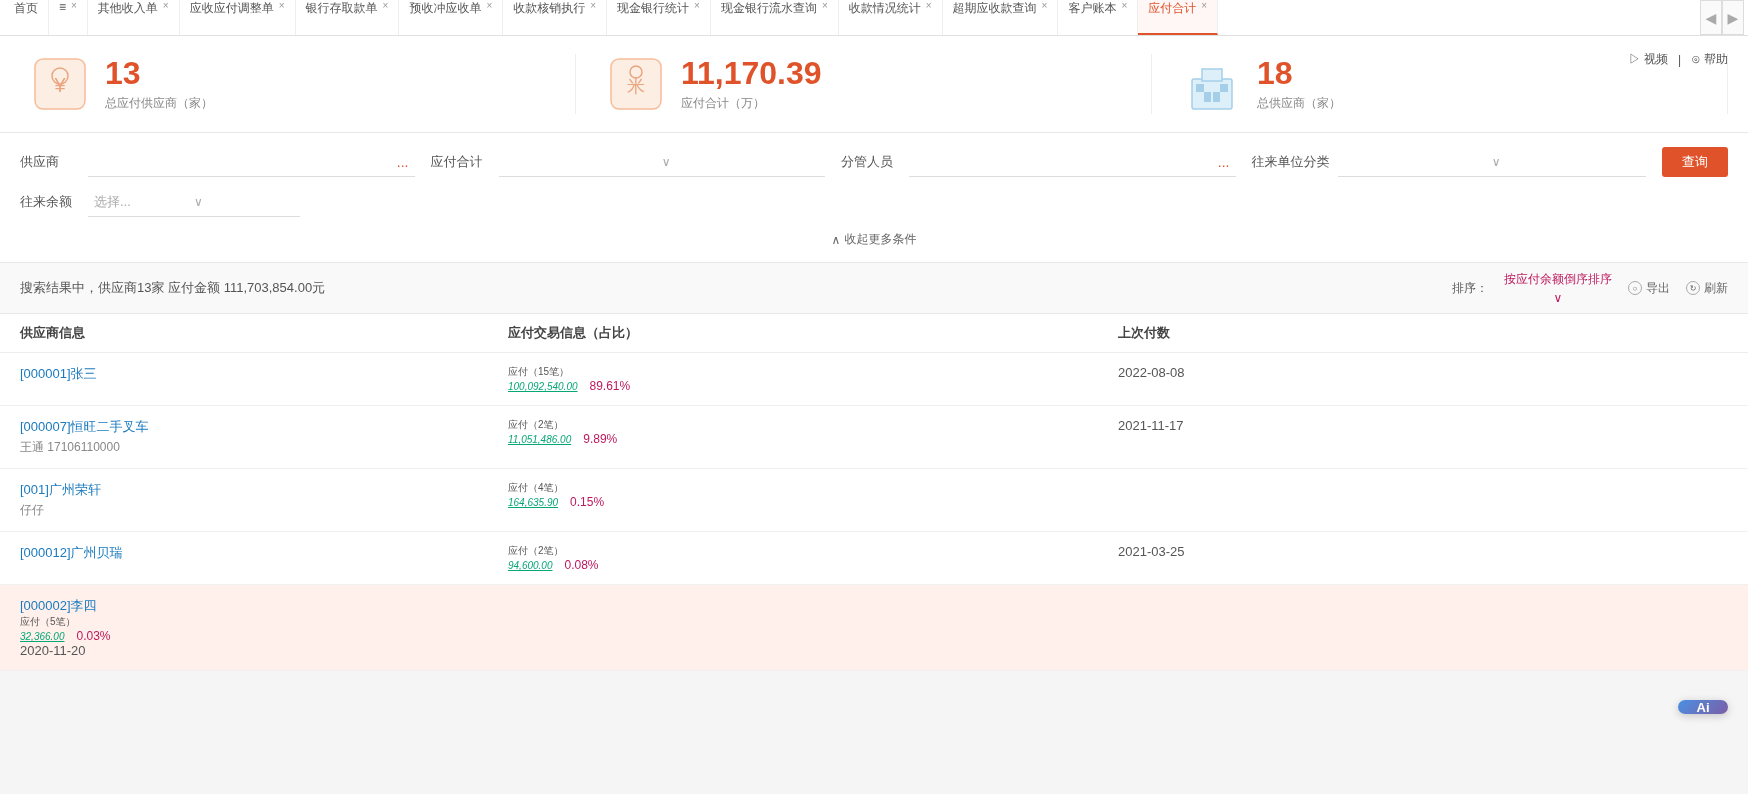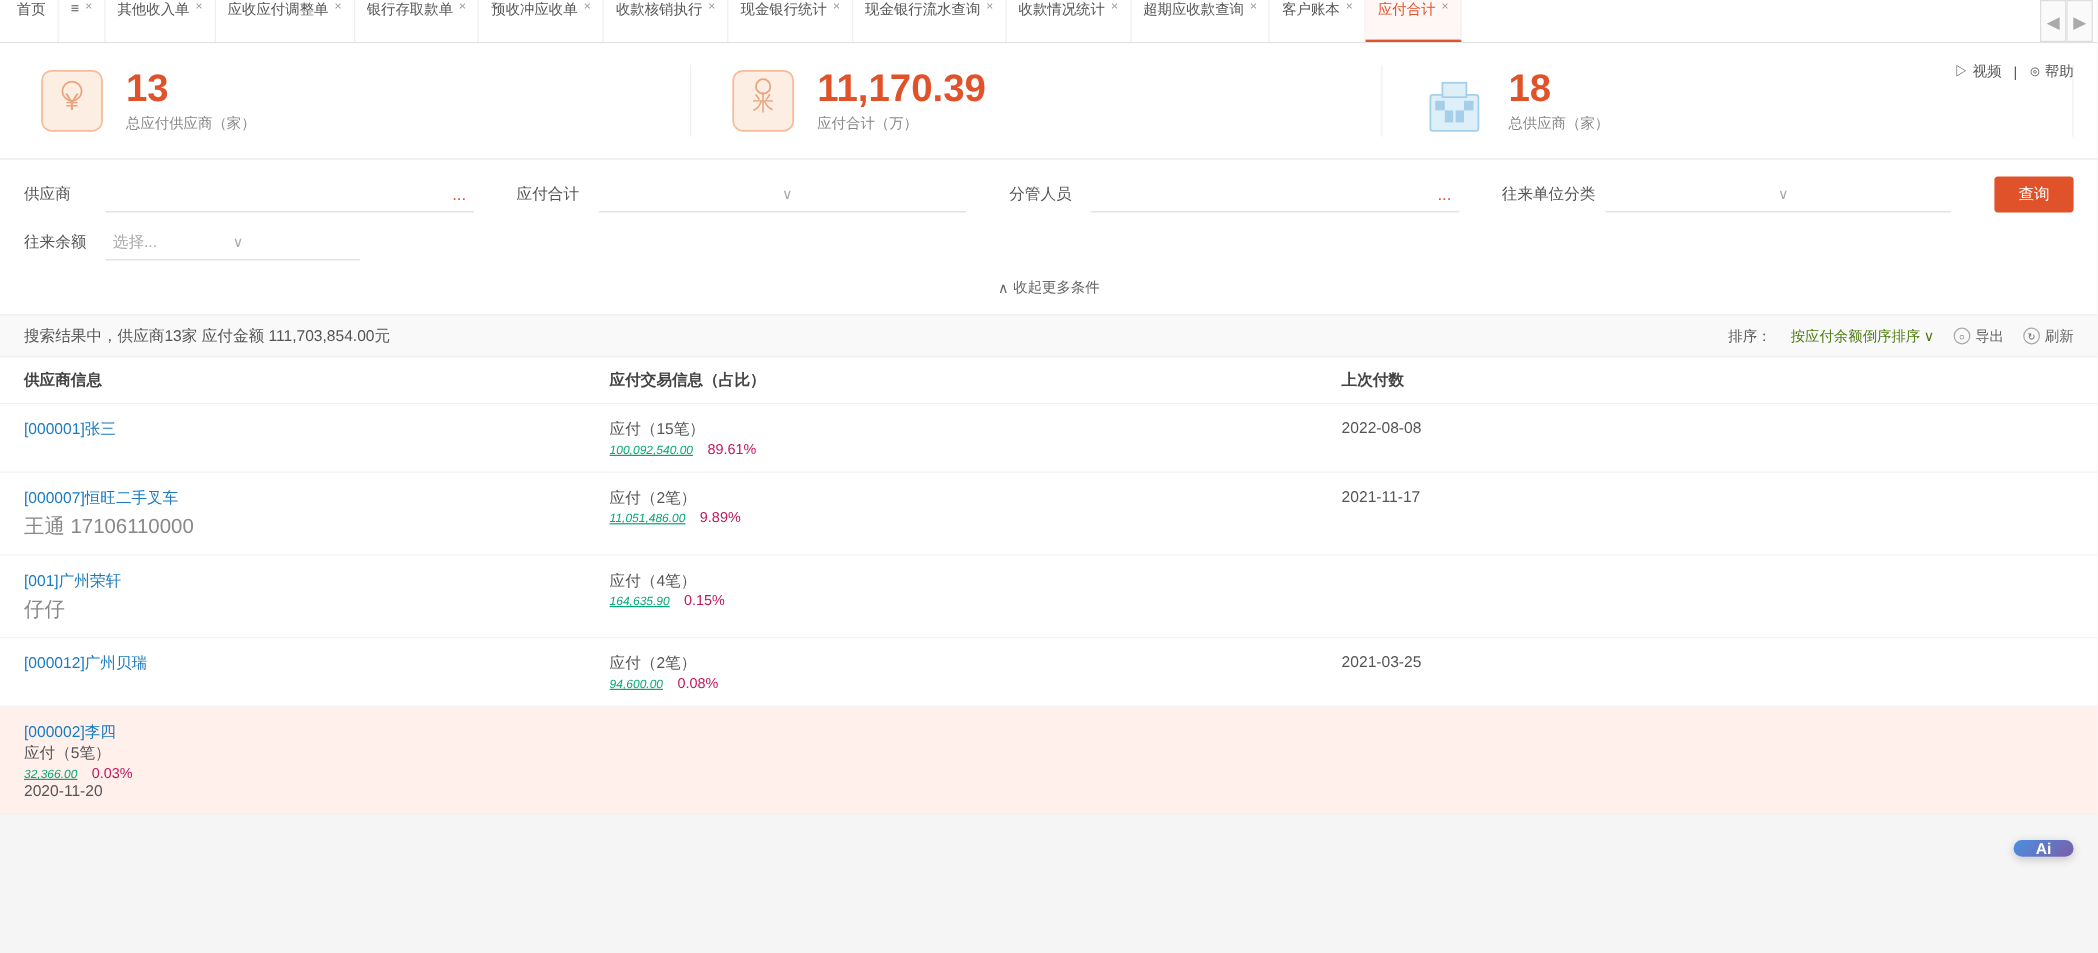--- a/index.html
+++ b/index.html
@@ -102,21 +102,21 @@
     
     .filter-area {
       background: #fff;
       padding: 14px 20px 10px 20px;
       border-bottom: 1px solid #e8e8e8;
     }
     .filter-row {
       display: flex;
       align-items: center;
       margin-bottom: 10px;
-      gap: 36px;
+      gap: 16px;
     }
     .filter-item {
       display: flex;
       align-items: center;
       gap: 8px;
       flex: 1;
     }
     .filter-label {
       font-size: 13px;
       color: #555;
@@ -216,25 +216,26 @@
     .results-bar-left { flex: 1; }
     .results-bar-right {
       display: flex;
       align-items: center;
       gap: 16px;
       font-size: 12px;
       color: #666;
     }
     .sort-label { color: #555; }
     .sort-value {
-      color: #4d7c0f;
+      color: #be185d;
       cursor: pointer;
       display: flex;
       align-items: center;
       gap: 3px;
+      flex-direction: column;
     }
     .action-btn {
       display: flex;
       align-items: center;
       gap: 4px;
       cursor: pointer;
       color: #666;
       font-size: 12px;
     }
     .action-btn .icon-circle {
@@ -277,26 +278,26 @@
     }
     .table-row.highlighted { background: #fff0eb; flex-direction: column; }
 
     .supplier-link {
       color: #1a7abf;
       cursor: pointer;
       text-decoration: none;
       font-size: 13px;
     }
     .supplier-sub {
-      font-size: 17px;
+      font-size: 12px;
       color: #888;
       margin-top: 3px;
     }
 
-    .trans-label { font-size: 13px; color: #555; }
+    .trans-label { font-size: 10px; color: #555; }
     .trans-amount {
       font-size: 10px;
       color: #07a675;
       cursor: pointer;
       text-decoration: underline;
       margin-top: 2px;
       font-style: italic;
     }
     .trans-percent {
       font-size: 12px;

